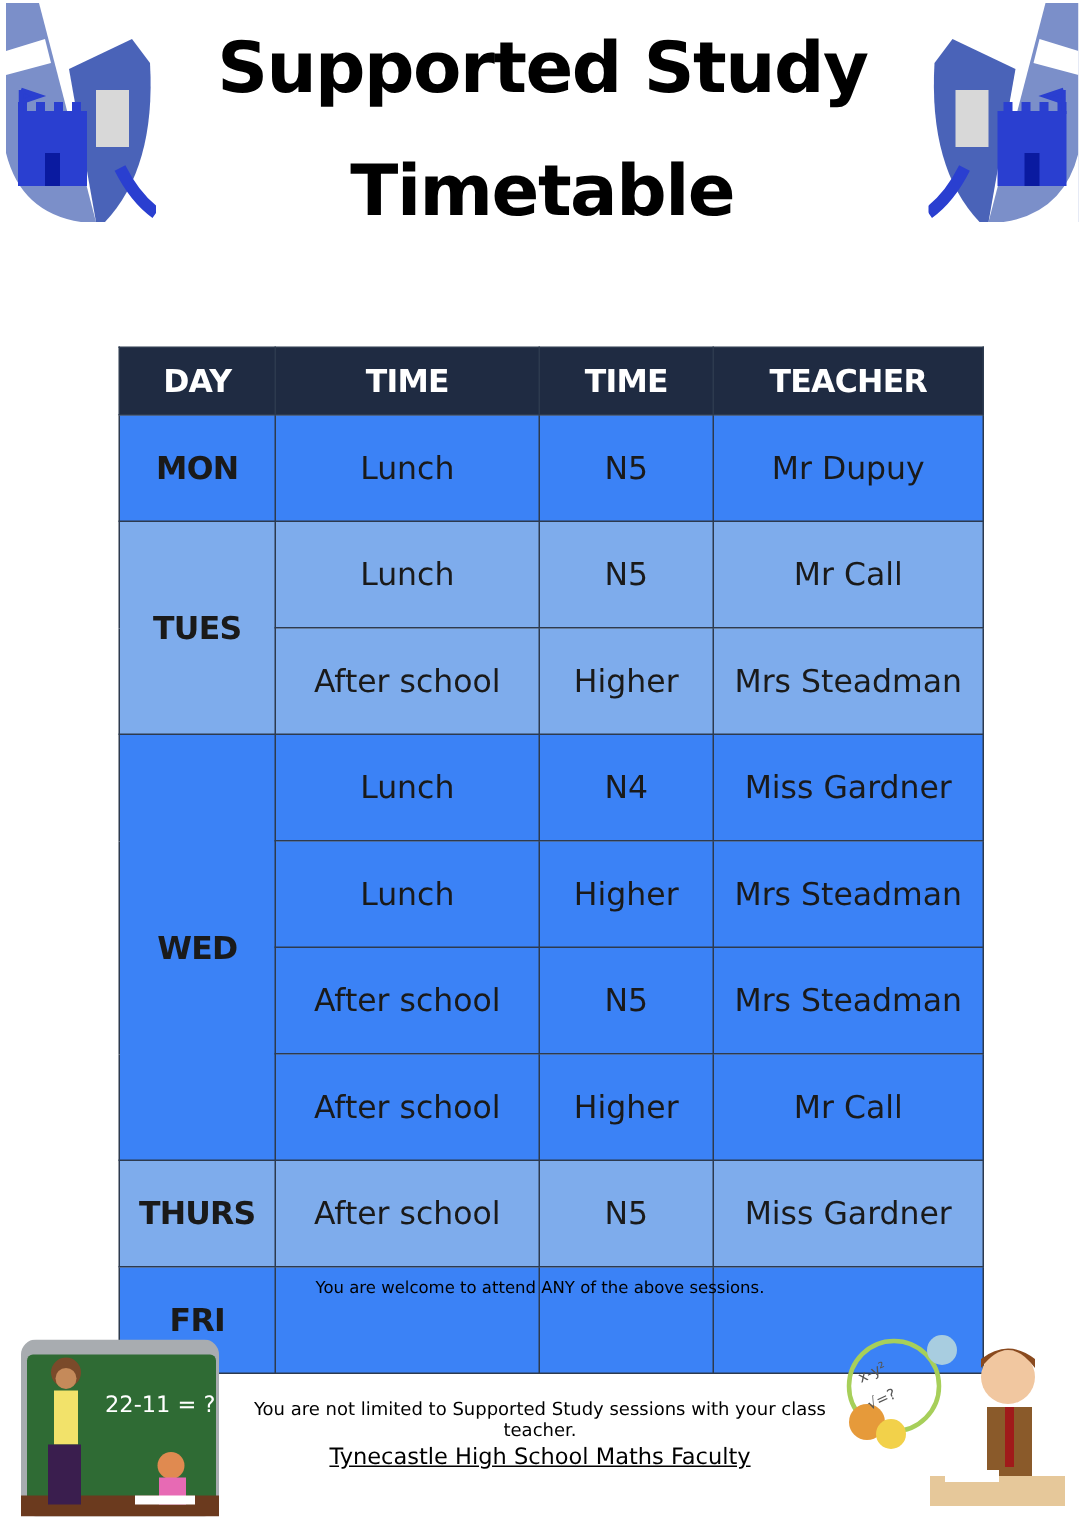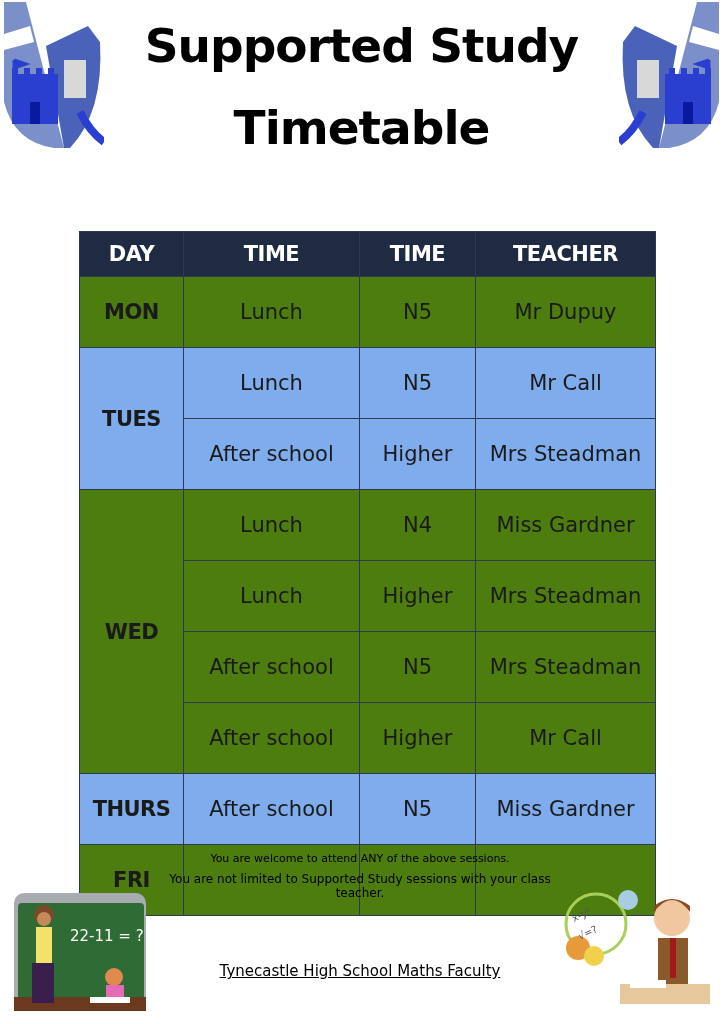--- a/index.html
+++ b/index.html
@@ -12,25 +12,25 @@
              font-family:"DejaVu Sans", sans-serif; letter-spacing:-1px; }
     .title.l1 { top:18px; font-size:47px; }
     .title.l2 { top:100px; font-size:47px; }
     table.tt { position:absolute; left:79px; top:183px; border-collapse:collapse; table-layout:fixed;margin-top:48px; }
     table.tt td, table.tt th { border:1.5px solid #2d3a4e; text-align:center; vertical-align:middle; padding:0; }
     table.tt th { background:#1f2b42; color:#fff; height:44px; font-size:21px; font-weight:bold;
                   font-family:"DejaVu Sans", sans-serif; letter-spacing:-0.5px; }
     table.tt td { height:70px; font-size:21px; color:#1a1a1a; font-family:"DejaVu Sans", sans-serif; }
     td.day { font-weight:bold; font-size:21px; letter-spacing:-0.5px; }
     td.level { font-size:25px; }
-    tr.light td { background:#4d7c0f; }
+    tr.light td { background:#3b82f6; }
     tr.dark td { background:#7eacec; }
     .footer-text { position:absolute; left:150px; width:420px; text-align:center; font-family:"DejaVu Sans", sans-serif; }
     .ft1 { top:852px; font-size:11px; }
-    .ft2 { top:872px; font-size:12px; }
+    .ft2 { top:932px; font-size:12px; }
     .ft3 { top:962px; font-size:15px;text-decoration:underline; }
     .pic { position:absolute; }
   </style>
 </head>
 <body>
 
 <svg class="crest left" viewBox="0 0 100 146">
   <rect x="0" y="0" width="100" height="146" fill="#ffffff"></rect>
   <path d="M0 0 L22 0 L60 146 L0 146 Z" fill="#7b8fc9"></path>
   <path d="M0 32 L26 24 L30 40 L0 48 Z" fill="#ffffff"></path>

